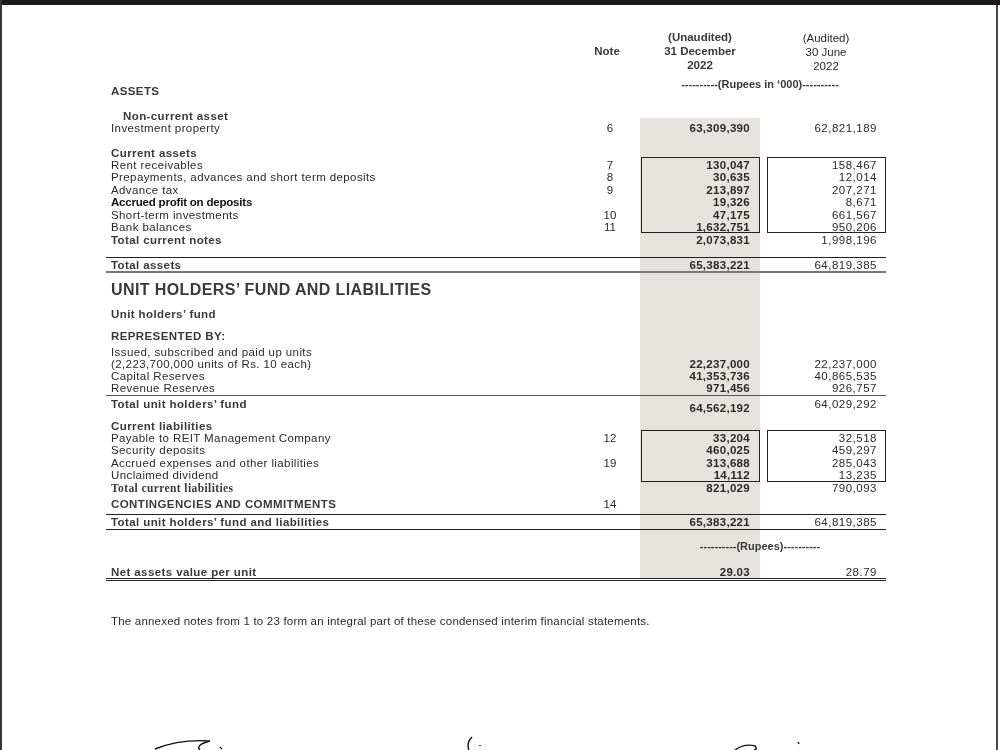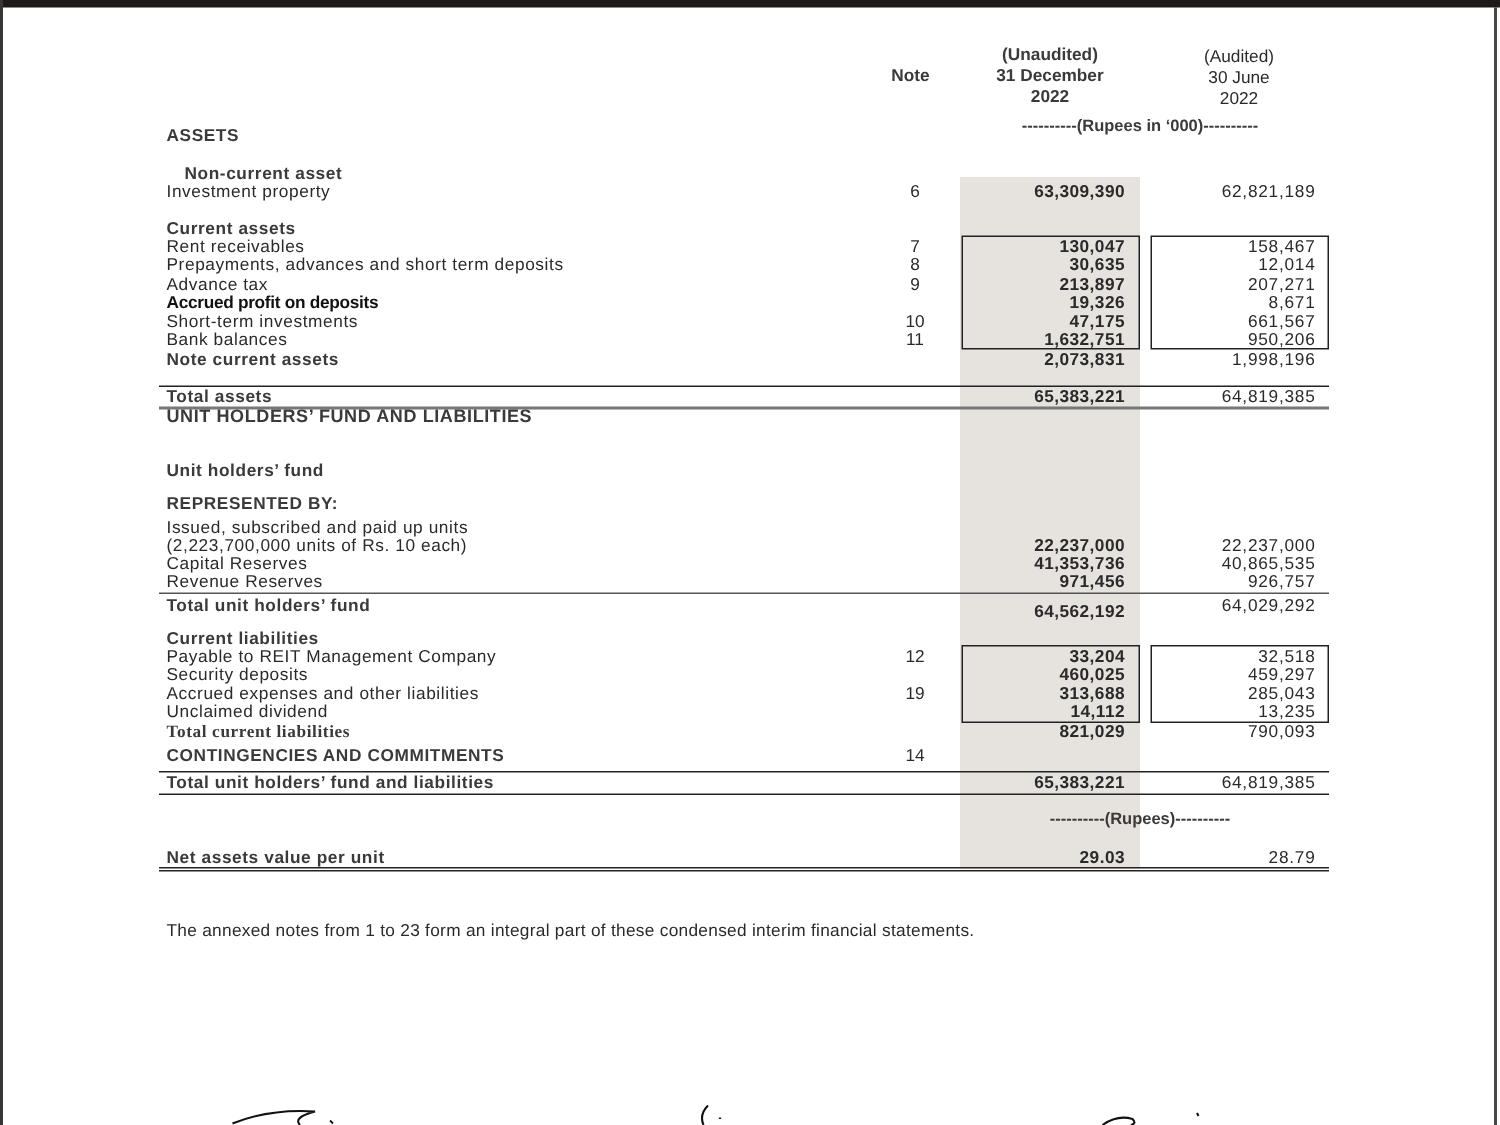--- a/index.html
+++ b/index.html
@@ -80,31 +80,31 @@
 <div class="t lbl" style="top:209px;">Short-term investments</div>
 <div class="t note" style="top:209px;">10</div>
 <div class="t v1" style="top:209px;">47,175</div>
 <div class="t v2" style="top:209px;">661,567</div>
 
 <div class="t lbl" style="top:221px;">Bank balances</div>
 <div class="t note" style="top:221px;">11</div>
 <div class="t v1" style="top:221px;">1,632,751</div>
 <div class="t v2" style="top:221px;">950,206</div>
 
-<div class="t b lbl" style="top:234px;">Note current assets</div>
+<div class="t b lbl" style="top:234px;">Total current notes</div>
 <div class="t v1" style="top:234px;">2,073,831</div>
 <div class="t v2" style="top:234px;">1,998,196</div>
 
 <div class="hline" style="top:257px;"></div>
 <div class="t b lbl" style="top:259px;">Total assets</div>
 <div class="t v1" style="top:259px;">65,383,221</div>
 <div class="t v2" style="top:259px;">64,819,385</div>
 <div class="hline" style="top:271px;height:2px;background:#777;"></div>
 
-<div class="t b lbl" style="top:271px;font-size:12px;">UNIT HOLDERS’ FUND AND LIABILITIES</div>
+<div class="t b lbl" style="top:284px;font-size:16px;">UNIT HOLDERS’ FUND AND LIABILITIES</div>
 <div class="t b lbl" style="top:308px;">Unit holders’ fund</div>
 <div class="t b lbl" style="top:330px;">REPRESENTED BY:</div>
 
 <div class="t lbl" style="top:346px;">Issued, subscribed and paid up units</div>
 <div class="t lbl" style="top:358px;">(2,223,700,000 units of Rs. 10 each)</div>
 <div class="t v1" style="top:358px;">22,237,000</div>
 <div class="t v2" style="top:358px;">22,237,000</div>
 
 <div class="t lbl" style="top:370px;">Capital Reserves</div>
 <div class="t v1" style="top:370px;">41,353,736</div>

